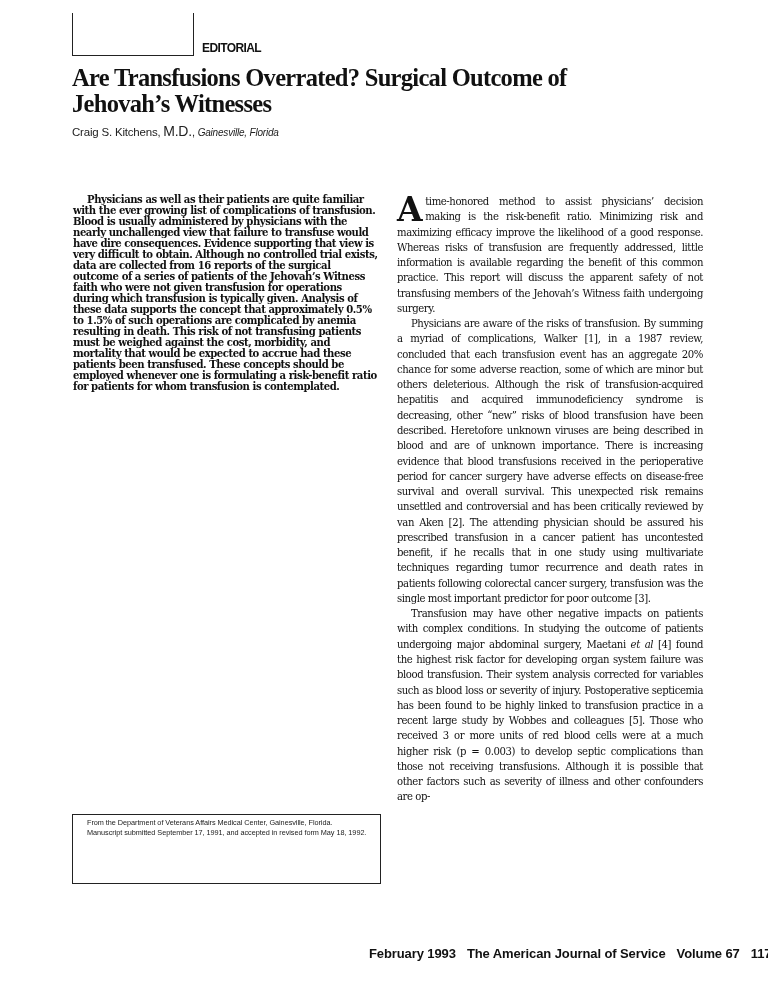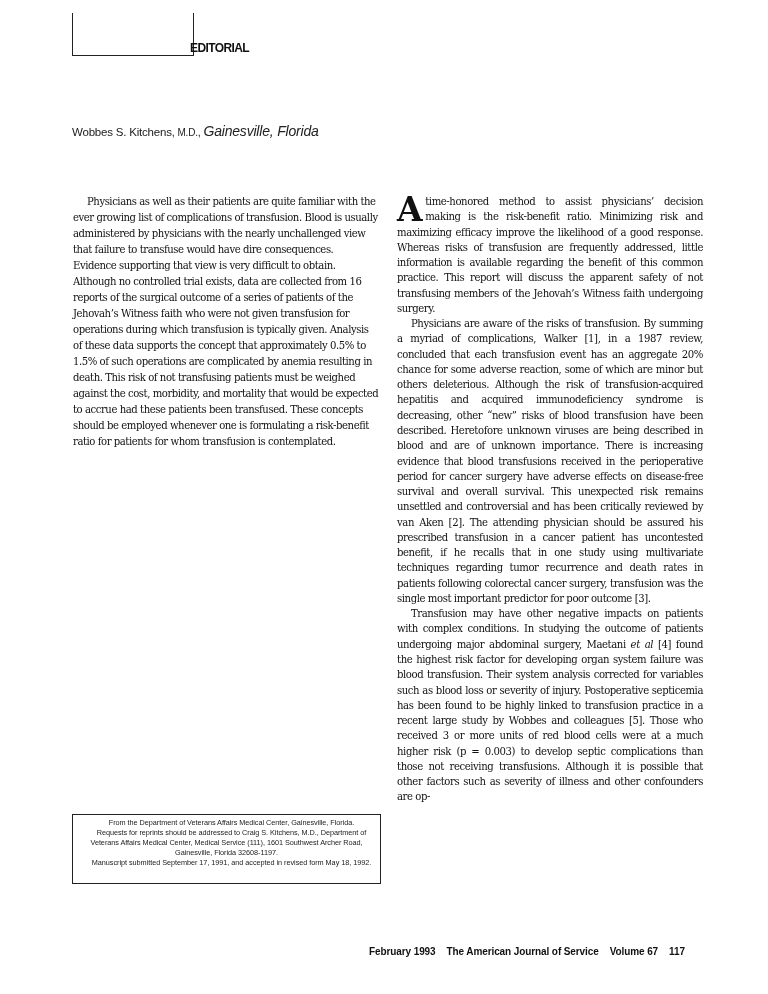--- a/index.html
+++ b/index.html
@@ -2,89 +2,89 @@
 <html><head>
 <meta charset="utf-8">
 <style>
   html, body { margin: 0; padding: 0; background: #ffffff; }
   body { width: 768px; height: 994px; position: relative; overflow: hidden; color: #111; }
   .deco-box {
     position: absolute; left: 72px; top: 13px; width: 120px; height: 42px;
     border-left: 1.5px solid #222; border-right: 1.5px solid #222; border-bottom: 1.5px solid #222;
   }
   .section-label {
-    position: absolute; left: 190px; top: 41px;
+    position: absolute; left: 202px; top: 41px;
     font-family: "Liberation Sans", sans-serif; font-weight: bold; font-size: 12px;
     letter-spacing: -0.6px; color: #111;
   }
   .title {
     position: absolute; left: 72px; top: 65px; width: 560px; margin: 0;
     font-family: "Liberation Serif", serif; font-weight: bold; font-size: 24.5px;
     line-height: 26px; letter-spacing: -0.7px; color: #111;
   }
   .byline {
     position: absolute; left: 72px; top: 123px;
     font-family: "Liberation Sans", sans-serif; font-size: 11px; color: #222; letter-spacing: -0.2px;
   }
   .byline .sc { font-size: 11.5px; }
-  .byline .small { font-size: 10px; margin-top: 33px; }
-  .byline em { font-style: italic; font-size: 14px; }
+  .byline .small { font-size: 14px; margin-top: 33px; }
+  .byline em { font-style: italic; font-size: 10px; }
   .abstract {
     position: absolute; left: 73px; top: 194px; width: 306px; margin: 0;
-    font-family: "DejaVu Serif", serif; font-weight: normal; font-size: 10.1px;
-    line-height: 16px; letter-spacing: -0.45px; color: #111; text-align: left;
+    font-family: "DejaVu Serif", serif; font-weight: bold; font-size: 10.1px;
+    line-height: 11px; letter-spacing: -0.45px; color: #111; text-align: left;
   }
   .abstract p { margin: 0; text-indent: 14px; }
   .footnote {
     position: absolute; left: 72px; top: 814px; width: 299px; height: 62px;
     border: 1px solid #222; padding: 3px 4px 3px 4px;
     font-family: "Liberation Sans", sans-serif; font-size: 7.3px; line-height: 10.1px;
-    color: #222; letter-spacing: -0.05px; text-align: center;
+    color: #222; letter-spacing: -0.05px;
   }
   .footnote p { margin: 0; text-indent: 10px; }
   .body-col {
     position: absolute; left: 397px; top: 194px; width: 306px;
     font-family: "DejaVu Serif", serif; font-size: 10.1px; line-height: 15.27px;
     letter-spacing: -0.42px; color: #111; text-align: justify;
   }
   .body-col p { margin: 0; text-indent: 14px; }
   .body-col p.first { text-indent: 0; }
   .dropcap {
     float: left; font-family: "DejaVu Serif", serif; font-weight: bold;
     font-size: 33px; line-height: 28px; margin: 2px 3px 0 0; color: #111;
   }
   .footer {
     position: absolute; left: 369px; top: 946px; width: 335px;
-    font-family: "Liberation Sans", sans-serif; font-weight: bold; font-size: 10px;
+    font-family: "Liberation Sans", sans-serif; font-weight: bold; font-size: 13px;
     color: #111; display: flex; letter-spacing: -0.1px; white-space: nowrap;
   }
   .footer span { margin-right: 11px; }
   .footer .page { margin-left: 0; margin-right: 0; }
 </style>
 </head>
 <body>
 
 <div class="deco-box"></div>
 <div class="section-label">EDITORIAL</div>
 
 <h1 class="title">
-  <br>
+  <span>Are Transfusions Overrated? Surgical Outcome of</span><br>
+  <span>Jehovah’s Witnesses</span>
 </h1>
 
 <div class="byline">
-  <span class="sc">Wobbes S. Kitchens</span><span>, </span><span class="small">M.D.</span><span>, </span><em>Gainesville, Florida</em>
+  <span class="sc">Craig S. Kitchens</span><span>, </span><span class="small">M.D.</span><span>, </span><em>Gainesville, Florida</em>
 </div>
 
 <div class="abstract">
   <p>Physicians as well as their patients are quite familiar with the ever growing list of complications of transfusion. Blood is usually administered by physicians with the nearly unchallenged view that failure to transfuse would have dire consequences. Evidence supporting that view is very difficult to obtain. Although no controlled trial exists, data are collected from 16 reports of the surgical outcome of a series of patients of the Jehovah’s Witness faith who were not given transfusion for operations during which transfusion is typically given. Analysis of these data supports the concept that approximately 0.5% to 1.5% of such operations are complicated by anemia resulting in death. This risk of not transfusing patients must be weighed against the cost, morbidity, and mortality that would be expected to accrue had these patients been transfused. These concepts should be employed whenever one is formulating a risk-benefit ratio for patients for whom transfusion is contemplated.</p>
 </div>
 
 <div class="footnote">
   <p>From the Department of Veterans Affairs Medical Center, Gainesville, Florida.</p>
-  <p>Requests for reprints should be addressed to Craig S. Kitchens, M.D., Department of Veterans Affairs Medical Center, Medical Service (111), 1601 Southwest Archer Road, Gainesville, Florida 32608-1197.</p>
   <p>Manuscript submitted September 17, 1991, and accepted in revised form May 18, 1992.</p>
 </div>
 
 <div class="body-col">
   <p class="first"><span class="dropcap">A</span><span>time-honored method to assist physicians’ decision making is the risk-benefit ratio. Minimizing risk and maximizing efficacy improve the likelihood of a good response. Whereas risks of transfusion are frequently addressed, little information is available regarding the benefit of this common practice. This report will discuss the apparent safety of not transfusing members of the Jehovah’s Witness faith undergoing surgery.</span></p>
   <p>Physicians are aware of the risks of transfusion. By summing a myriad of complications, Walker [1], in a 1987 review, concluded that each transfusion event has an aggregate 20% chance for some adverse reaction, some of which are minor but others deleterious. Although the risk of transfusion-acquired hepatitis and acquired immunodeficiency syndrome is decreasing, other “new” risks of blood transfusion have been described. Heretofore unknown viruses are being described in blood and are of unknown importance. There is increasing evidence that blood transfusions received in the perioperative period for cancer surgery have adverse effects on disease-free survival and overall survival. This unexpected risk remains unsettled and controversial and has been critically reviewed by van Aken [2]. The attending physician should be assured his prescribed transfusion in a cancer patient has uncontested benefit, if he recalls that in one study using multivariate techniques regarding tumor recurrence and death rates in patients following colorectal cancer surgery, transfusion was the single most important predictor for poor outcome [3].</p>
   <p><span>Transfusion may have other negative impacts on patients with complex conditions. In studying the outcome of patients undergoing major abdominal surgery, Maetani </span><em>et al</em><span> [4] found the highest risk factor for developing organ system failure was blood transfusion. Their system analysis corrected for variables such as blood loss or severity of injury. Postoperative septicemia has been found to be highly linked to transfusion practice in a recent large study by Wobbes and colleagues [5]. Those who received 3 or more units of red blood cells were at a much higher risk (p = 0.003) to develop septic complications than those not receiving transfusions. Although it is possible that other factors such as severity of illness and other confounders are op-</span></p>
 </div>
 
 <div class="footer">

